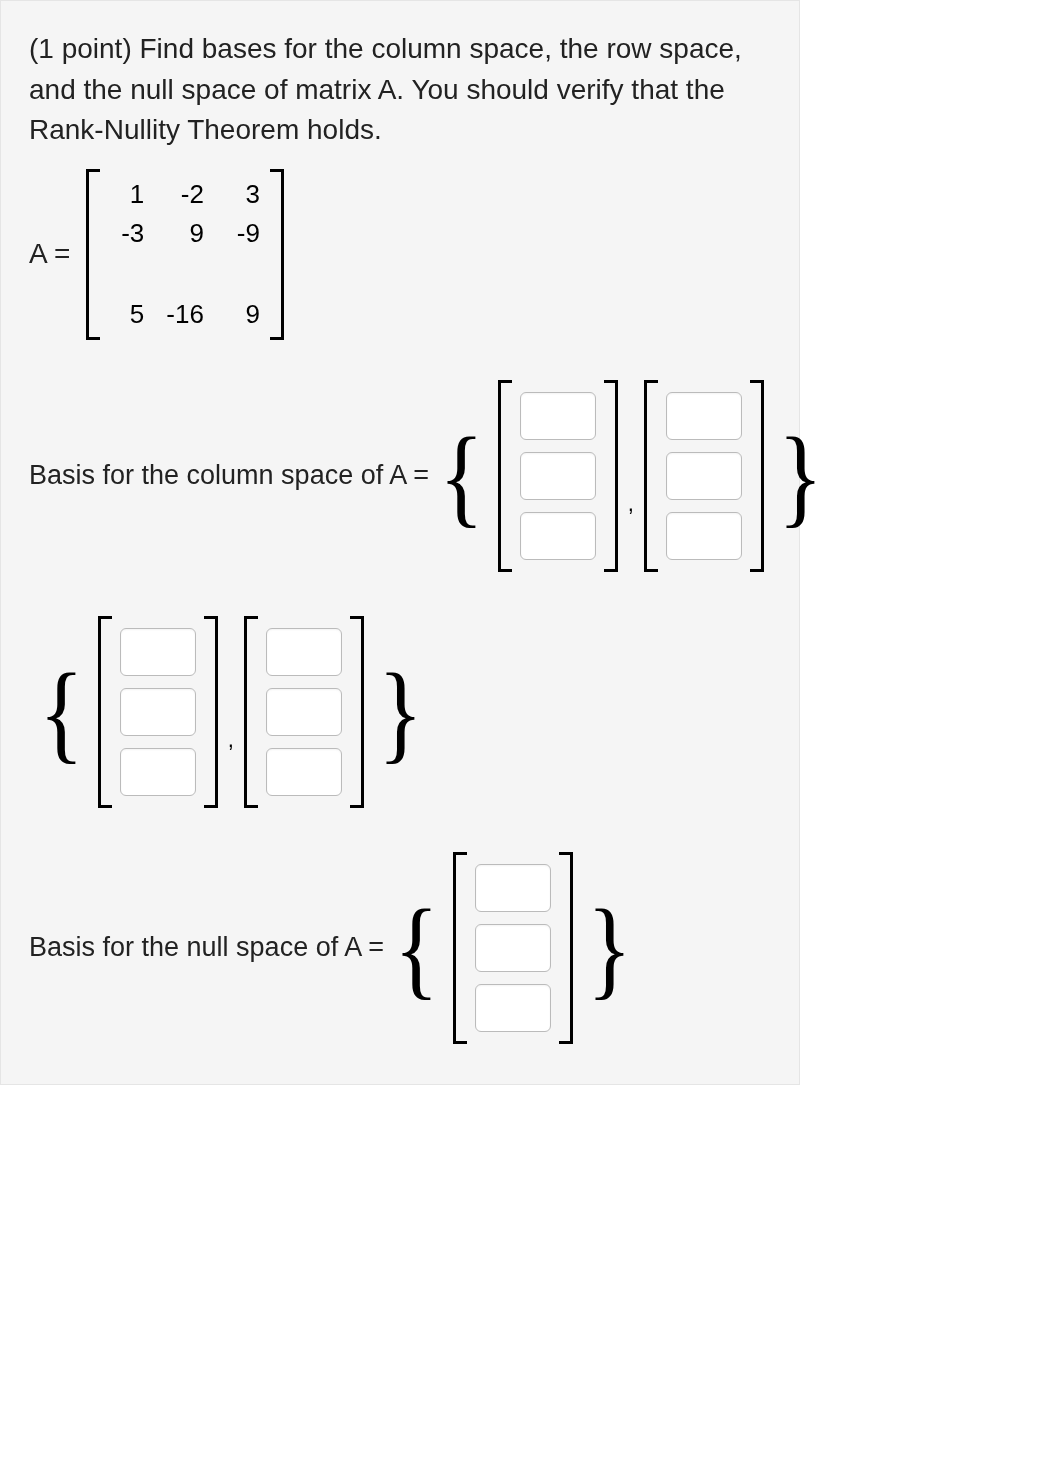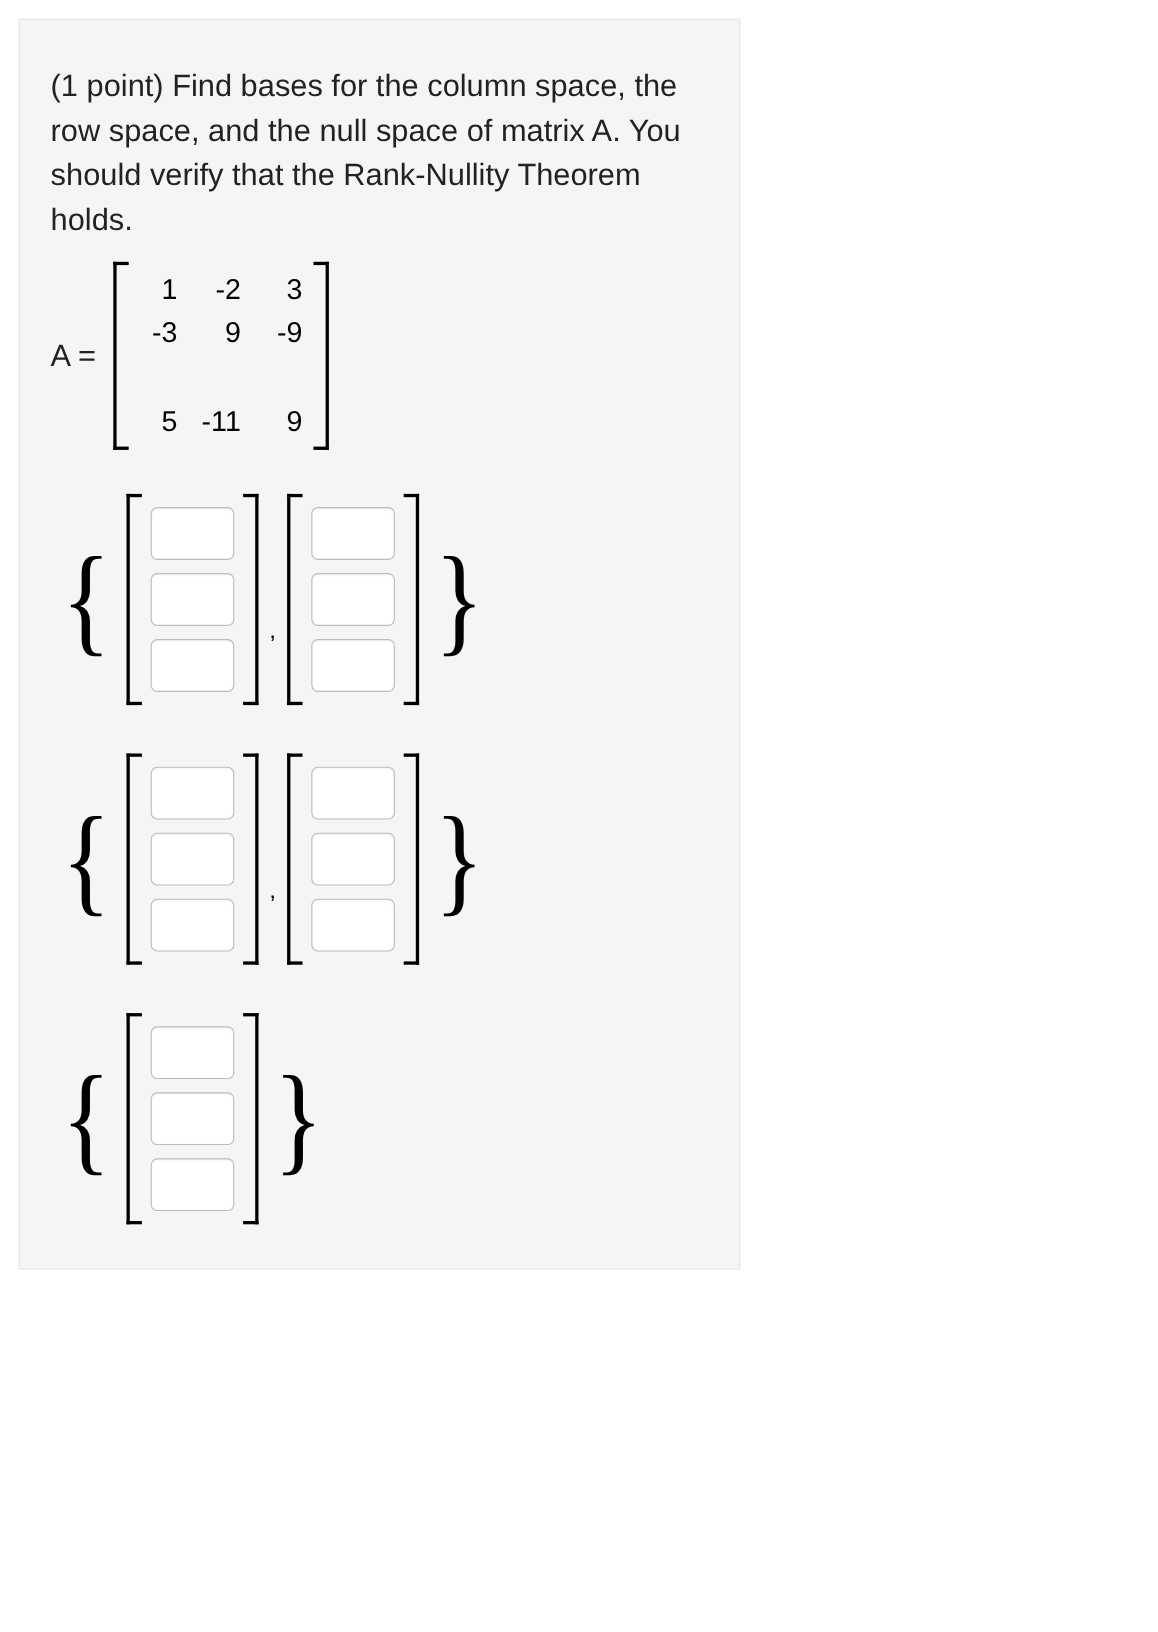--- a/index.html
+++ b/index.html
@@ -6,23 +6,23 @@
   body {
     margin: 0;
     padding: 0;
     font-family: Arial, Helvetica, sans-serif;
     background: #fff;
     width: 1053px;
   }
   .problem-card {
     background: #f5f5f5;
     border: 1px solid #e5e5e5;
-    padding: 40px 28px 40px 28px;
-    width: 656px;
-    margin: 17px;
+    padding: 28px 28px 40px 28px;
+    width: 800px;
+    margin: 0;
   }
   .problem-text {
     font-size: 28px;
     color: #222;
     line-height: 1.45;
     margin-bottom: 18px;
   }
   .matrix-row {
     display: flex;
     align-items: center;
@@ -123,25 +123,52 @@
       <div class="bracket-left"></div>
       <div class="matrix-cells">
         <div class="matrix-cell">1</div>
         <div class="matrix-cell">-2</div>
         <div class="matrix-cell">3</div>
         <div class="matrix-cell">-3</div>
         <div class="matrix-cell">9</div>
         <div class="matrix-cell">-9</div>
         <div class="matrix-spacer"></div>
         <div class="matrix-cell">5</div>
-        <div class="matrix-cell">-11</div>
+        <div class="matrix-cell">-16</div>
         <div class="matrix-cell">9</div>
       </div>
       <div class="bracket-right"></div>
     </div>
+  </div>
+
+  <div class="answer-row">
+    <div class="answer-label">Basis for the column space of A = </div>
+    <div class="brace">{</div>
+    <div class="vec-group">
+      <div class="vec">
+        <div class="bracket-left"></div>
+        <div class="vec-cells">
+          <input class="cell-input" style="">
+          <input class="cell-input" style="">
+          <input class="cell-input" style="">
+        </div>
+        <div class="bracket-right"></div>
+      </div>
+      <span class="comma">,</span>
+      <div class="vec">
+        <div class="bracket-left"></div>
+        <div class="vec-cells">
+          <input class="cell-input" style="">
+          <input class="cell-input" style="">
+          <input class="cell-input" style="">
+        </div>
+        <div class="bracket-right"></div>
+      </div>
+    </div>
+    <div class="brace">}</div>
   </div>
 
   <div class="answer-row">
     <div class="brace">{</div>
     <div class="vec-group">
       <div class="vec">
         <div class="bracket-left"></div>
         <div class="vec-cells">
           <input class="cell-input" style="">
           <input class="cell-input" style="">
@@ -156,55 +183,30 @@
           <input class="cell-input" style="">
           <input class="cell-input" style="">
           <input class="cell-input" style="">
         </div>
         <div class="bracket-right"></div>
       </div>
     </div>
     <div class="brace">}</div>
   </div>
 
-  <div class="answer-row">
+  <div class="answer-row" style="margin-bottom:0">
+    <div class="answer-label">Basis for the null space of A = </div>
     <div class="brace">{</div>
     <div class="vec-group">
       <div class="vec">
         <div class="bracket-left"></div>
         <div class="vec-cells">
           <input class="cell-input" style="">
           <input class="cell-input" style="">
           <input class="cell-input" style="">
         </div>
         <div class="bracket-right"></div>
       </div>
-      <span class="comma">,</span>
-      <div class="vec">
-        <div class="bracket-left"></div>
-        <div class="vec-cells">
-          <input class="cell-input" style="">
-          <input class="cell-input" style="">
-          <input class="cell-input" style="">
-        </div>
-        <div class="bracket-right"></div>
-      </div>
     </div>
     <div class="brace">}</div>
   </div>
 
-  <div class="answer-row" style="margin-bottom:0">
-    <div class="brace">{</div>
-    <div class="vec-group">
-      <div class="vec">
-        <div class="bracket-left"></div>
-        <div class="vec-cells">
-          <input class="cell-input" style="">
-          <input class="cell-input" style="">
-          <input class="cell-input" style="">
-        </div>
-        <div class="bracket-right"></div>
-      </div>
-    </div>
-    <div class="brace">}</div>
-  </div>
-
 </div>
 
 </body></html>

